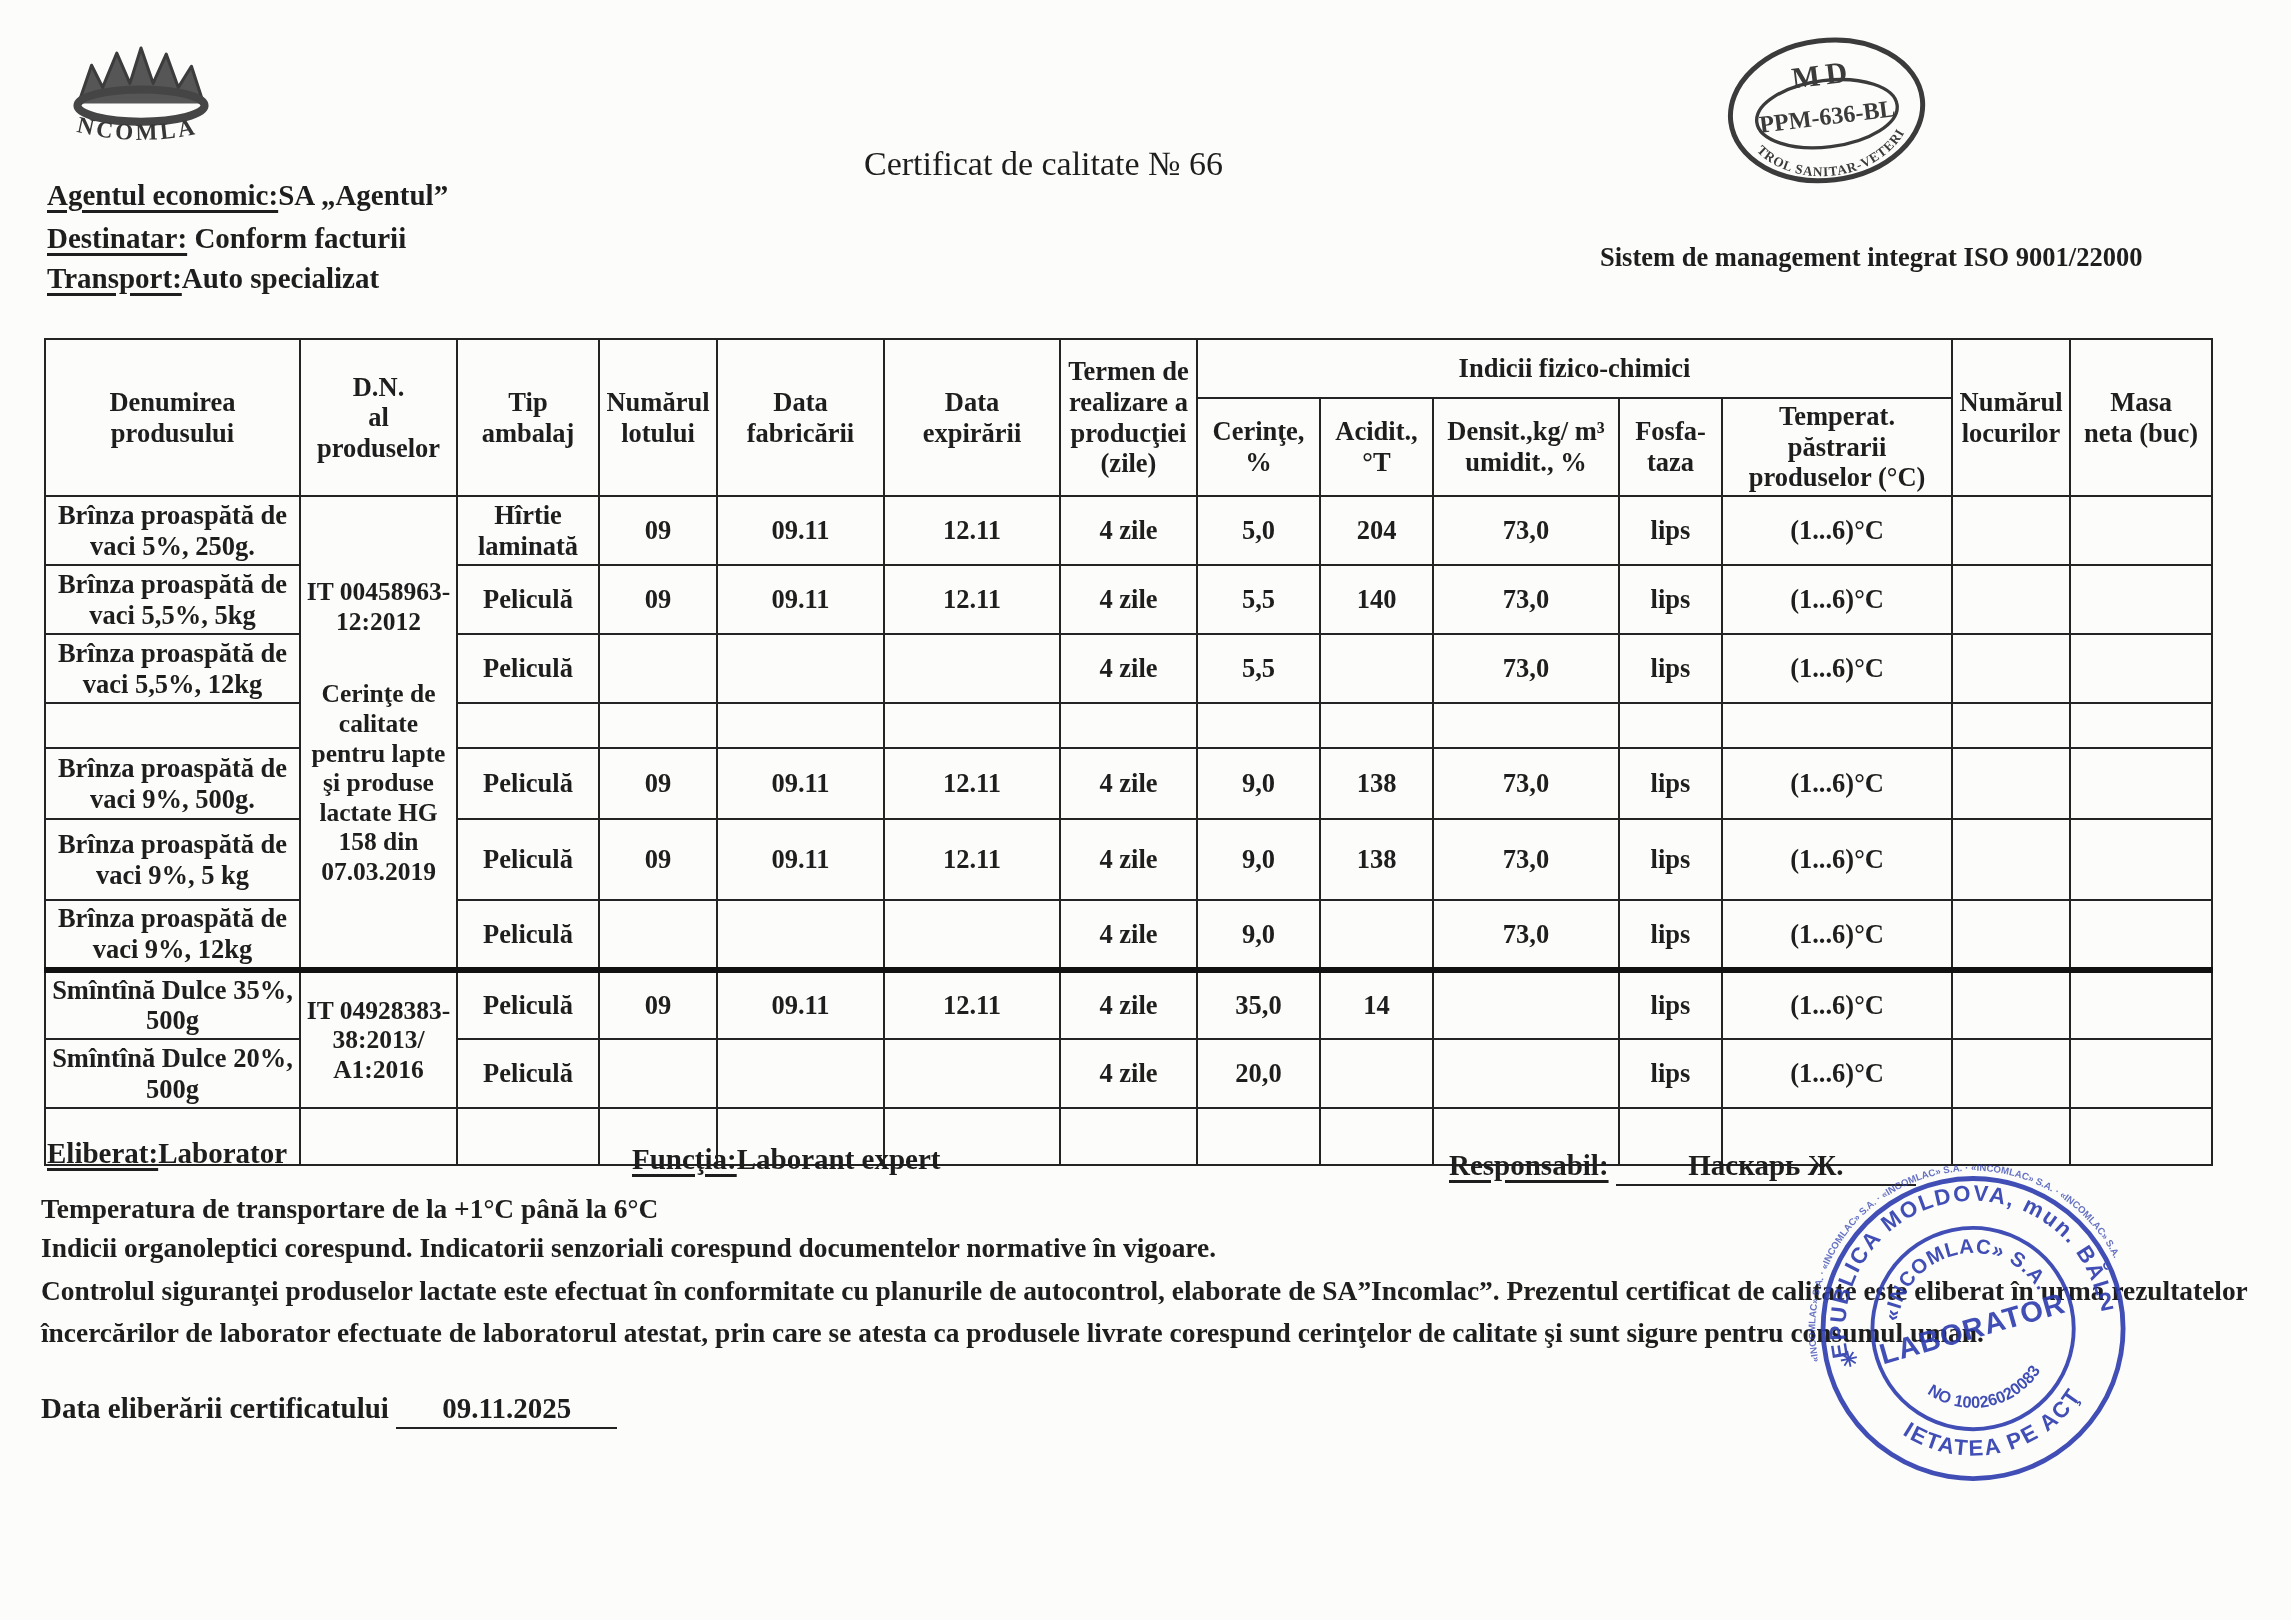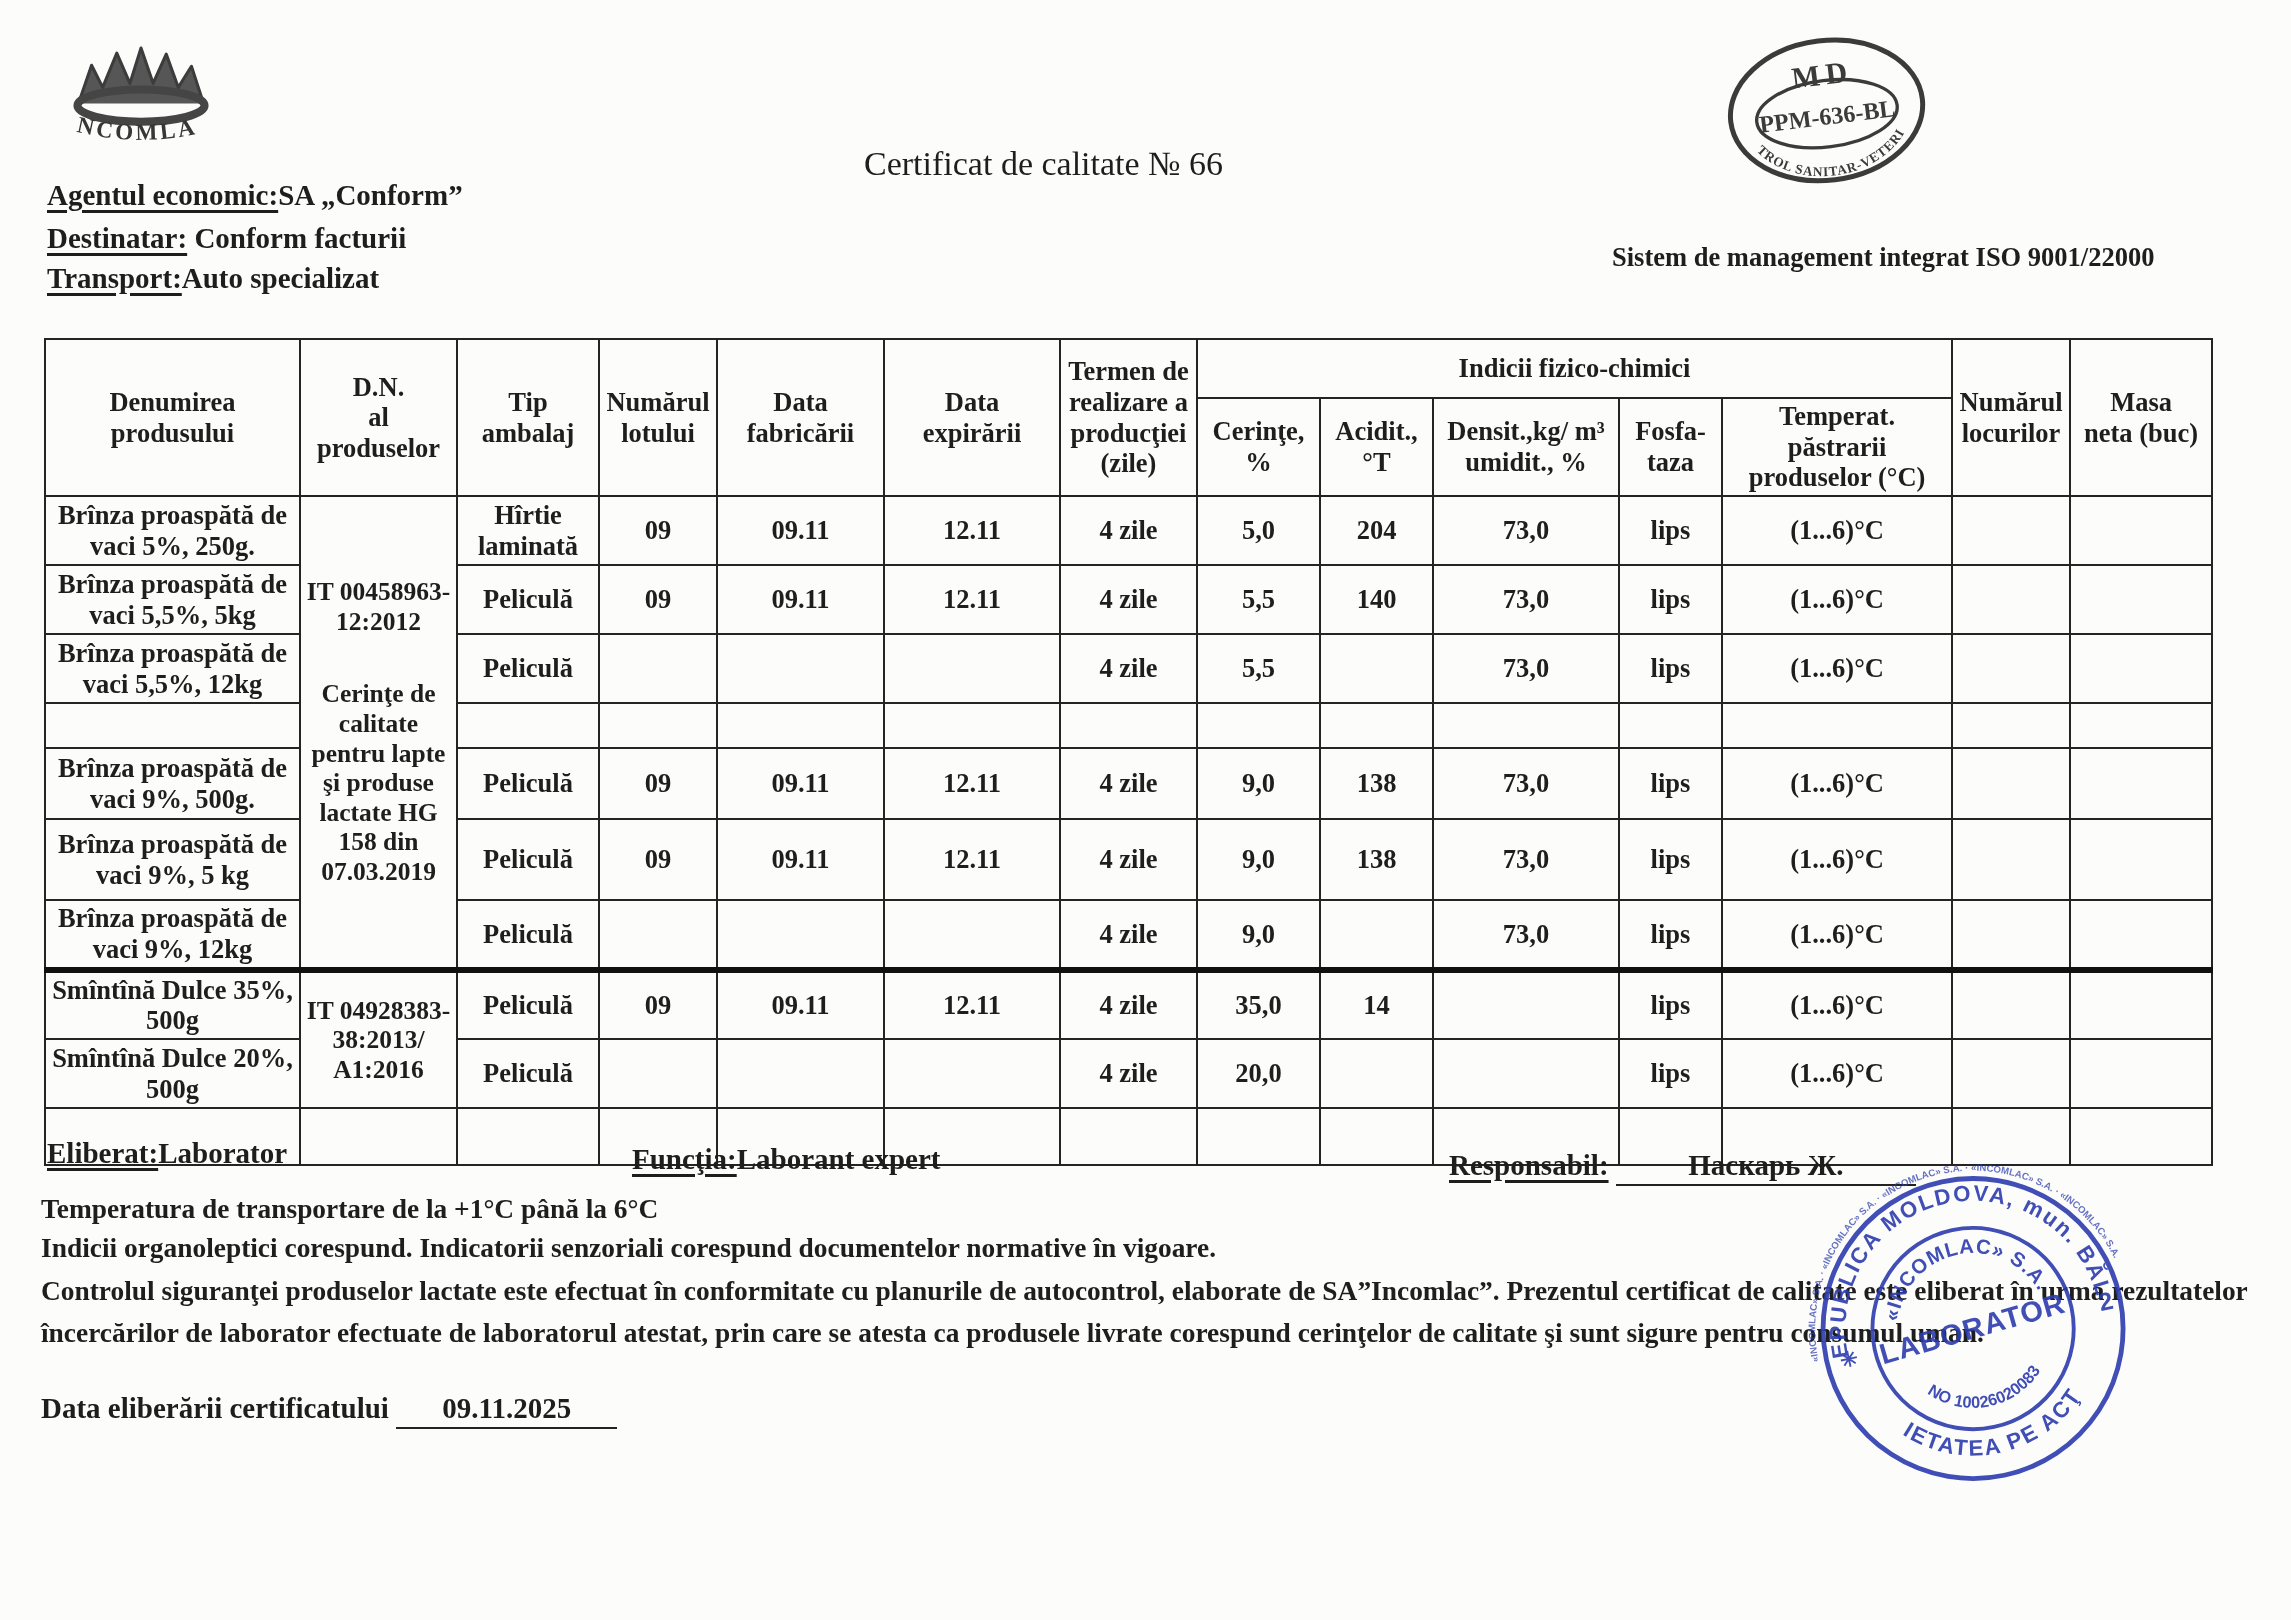--- a/index.html
+++ b/index.html
@@ -43,32 +43,32 @@
       <path d="M 24 62 L 37 24 L 48 46 L 62 12 L 75 42 L 86 7 L 98 42 L 111 13 L 123 46 L 136 25 L 148 62" fill="#565656" stroke="#3c3c3c" stroke-width="3" stroke-linejoin="round"></path>
       <ellipse cx="86" cy="64" rx="63" ry="16" fill="none" stroke="#454545" stroke-width="8"></ellipse>
       <path id="logoArc" d="M 22 90 Q 86 106 150 90" fill="none"></path>
       <text font-family="Liberation Serif, serif" font-weight="bold" font-size="23" letter-spacing="3" fill="#373737">
         <textPath href="#logoArc" startOffset="50%" text-anchor="middle">INCOMLAC</textPath>
       </text>
     </svg>
   </div>
 
   <div class="abs hline" style="left:47px; top:179px;">
-    <span class="ul">Agentul economic:</span><span>SA „Conform”</span>
+    <span class="ul">Agentul economic:</span><span>SA „Agentul”</span>
   </div>
   <div class="abs hline" style="left:47px; top:222px;">
     <span class="ul">Destinatar:</span><span> Conform facturii</span>
   </div>
   <div class="abs hline" style="left:47px; top:262px;">
     <span class="ul">Transport:</span><span>Auto specializat</span>
   </div>
 
   <div class="abs title" style="left:864px; top:145px;">Certificat de calitate № 66</div>
 
-  <div class="abs iso" style="left:1600px; top:242px;margin-left:12px;">Sistem de management integrat ISO 9001/22000</div>
+  <div class="abs iso" style="left:1600px; top:242px;">Sistem de management integrat ISO 9001/22000</div>
 
   <div class="abs stamp-top-wrap" style="left:1723px; top:33px;">
     <svg width="208" height="158" viewBox="0 0 250 190">
       <ellipse cx="125" cy="93" rx="116" ry="84" fill="none" stroke="#3b3b3b" stroke-width="6"></ellipse>
       <ellipse cx="125" cy="97" rx="85" ry="40" fill="none" stroke="#3b3b3b" stroke-width="4"></ellipse>
       <text x="125" y="62" text-anchor="middle" font-family="Liberation Serif, serif" font-weight="bold" font-size="36" letter-spacing="7" fill="#3b3b3b">MD</text>
       <text x="125" y="110" text-anchor="middle" font-family="Liberation Serif, serif" font-weight="bold" font-size="29" fill="#3b3b3b">PPM-636-BL</text>
       <path id="stampArc" d="M 36 132 A 103 80 0 0 0 214 132" fill="none"></path>
       <text font-family="Liberation Serif, serif" font-weight="bold" font-size="16" letter-spacing="1" fill="#3b3b3b">
         <textPath href="#stampArc" startOffset="50%" text-anchor="middle">CONTROL SANITAR-VETERINAR</textPath>

